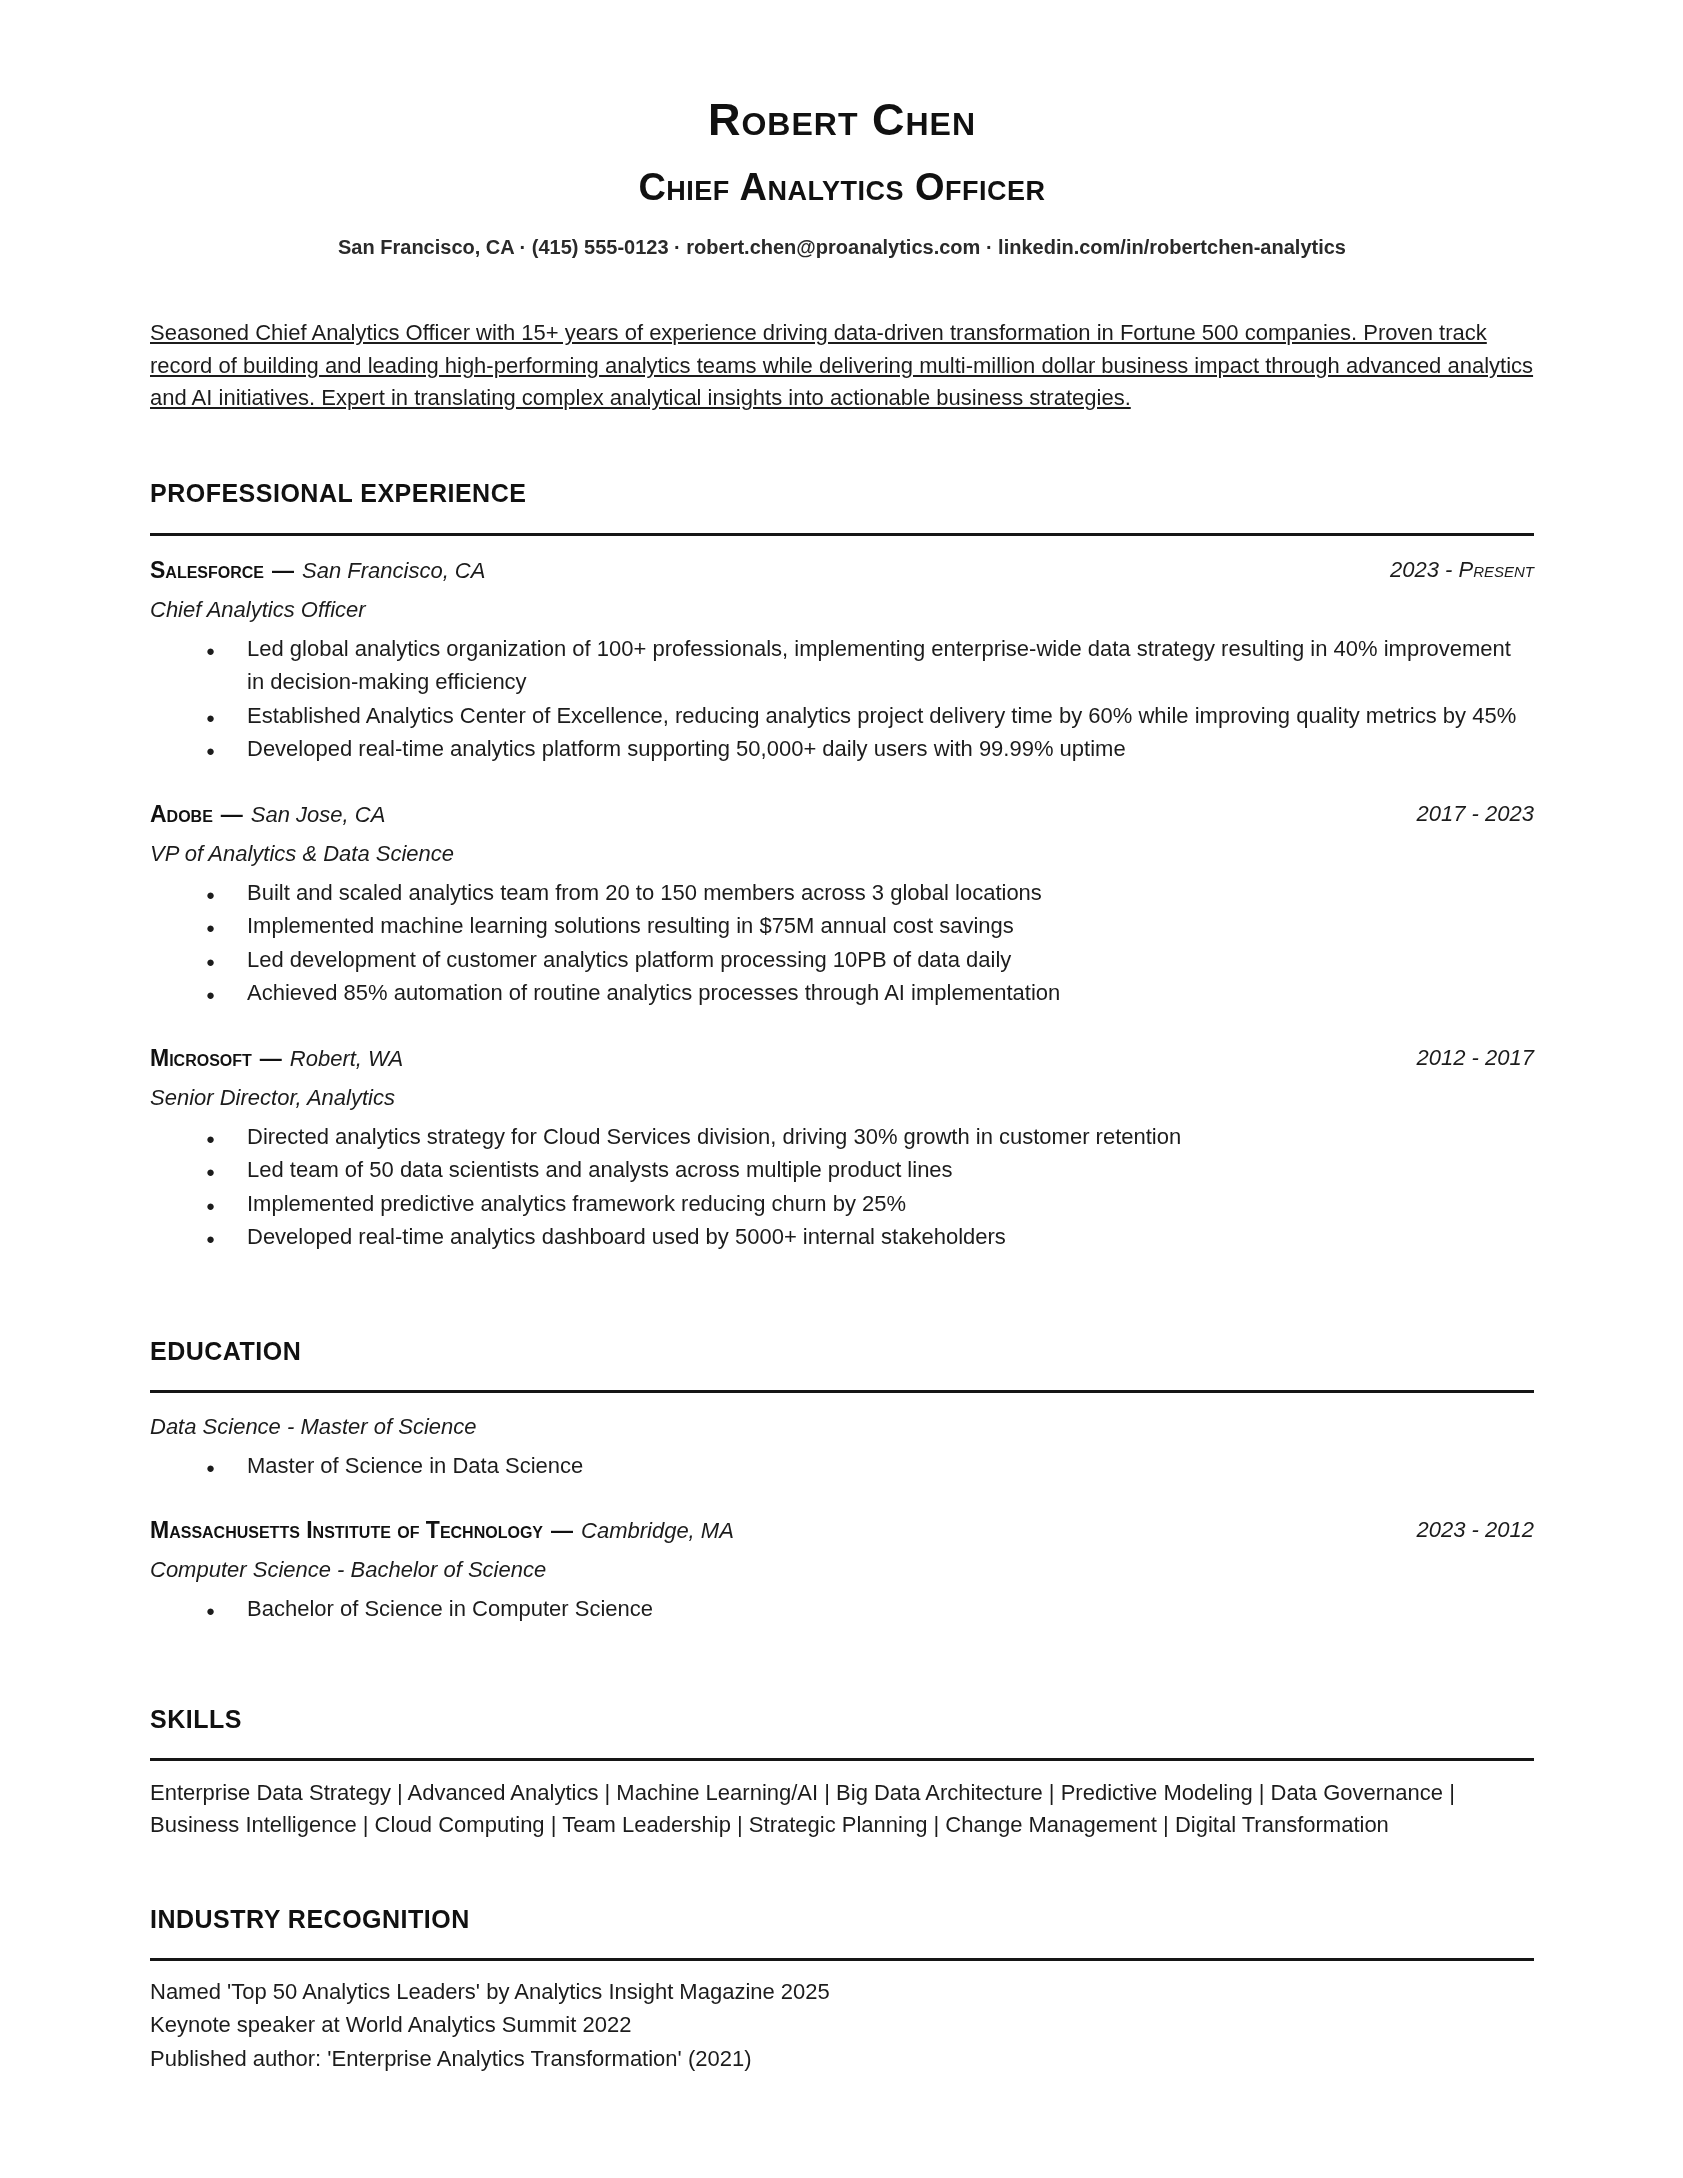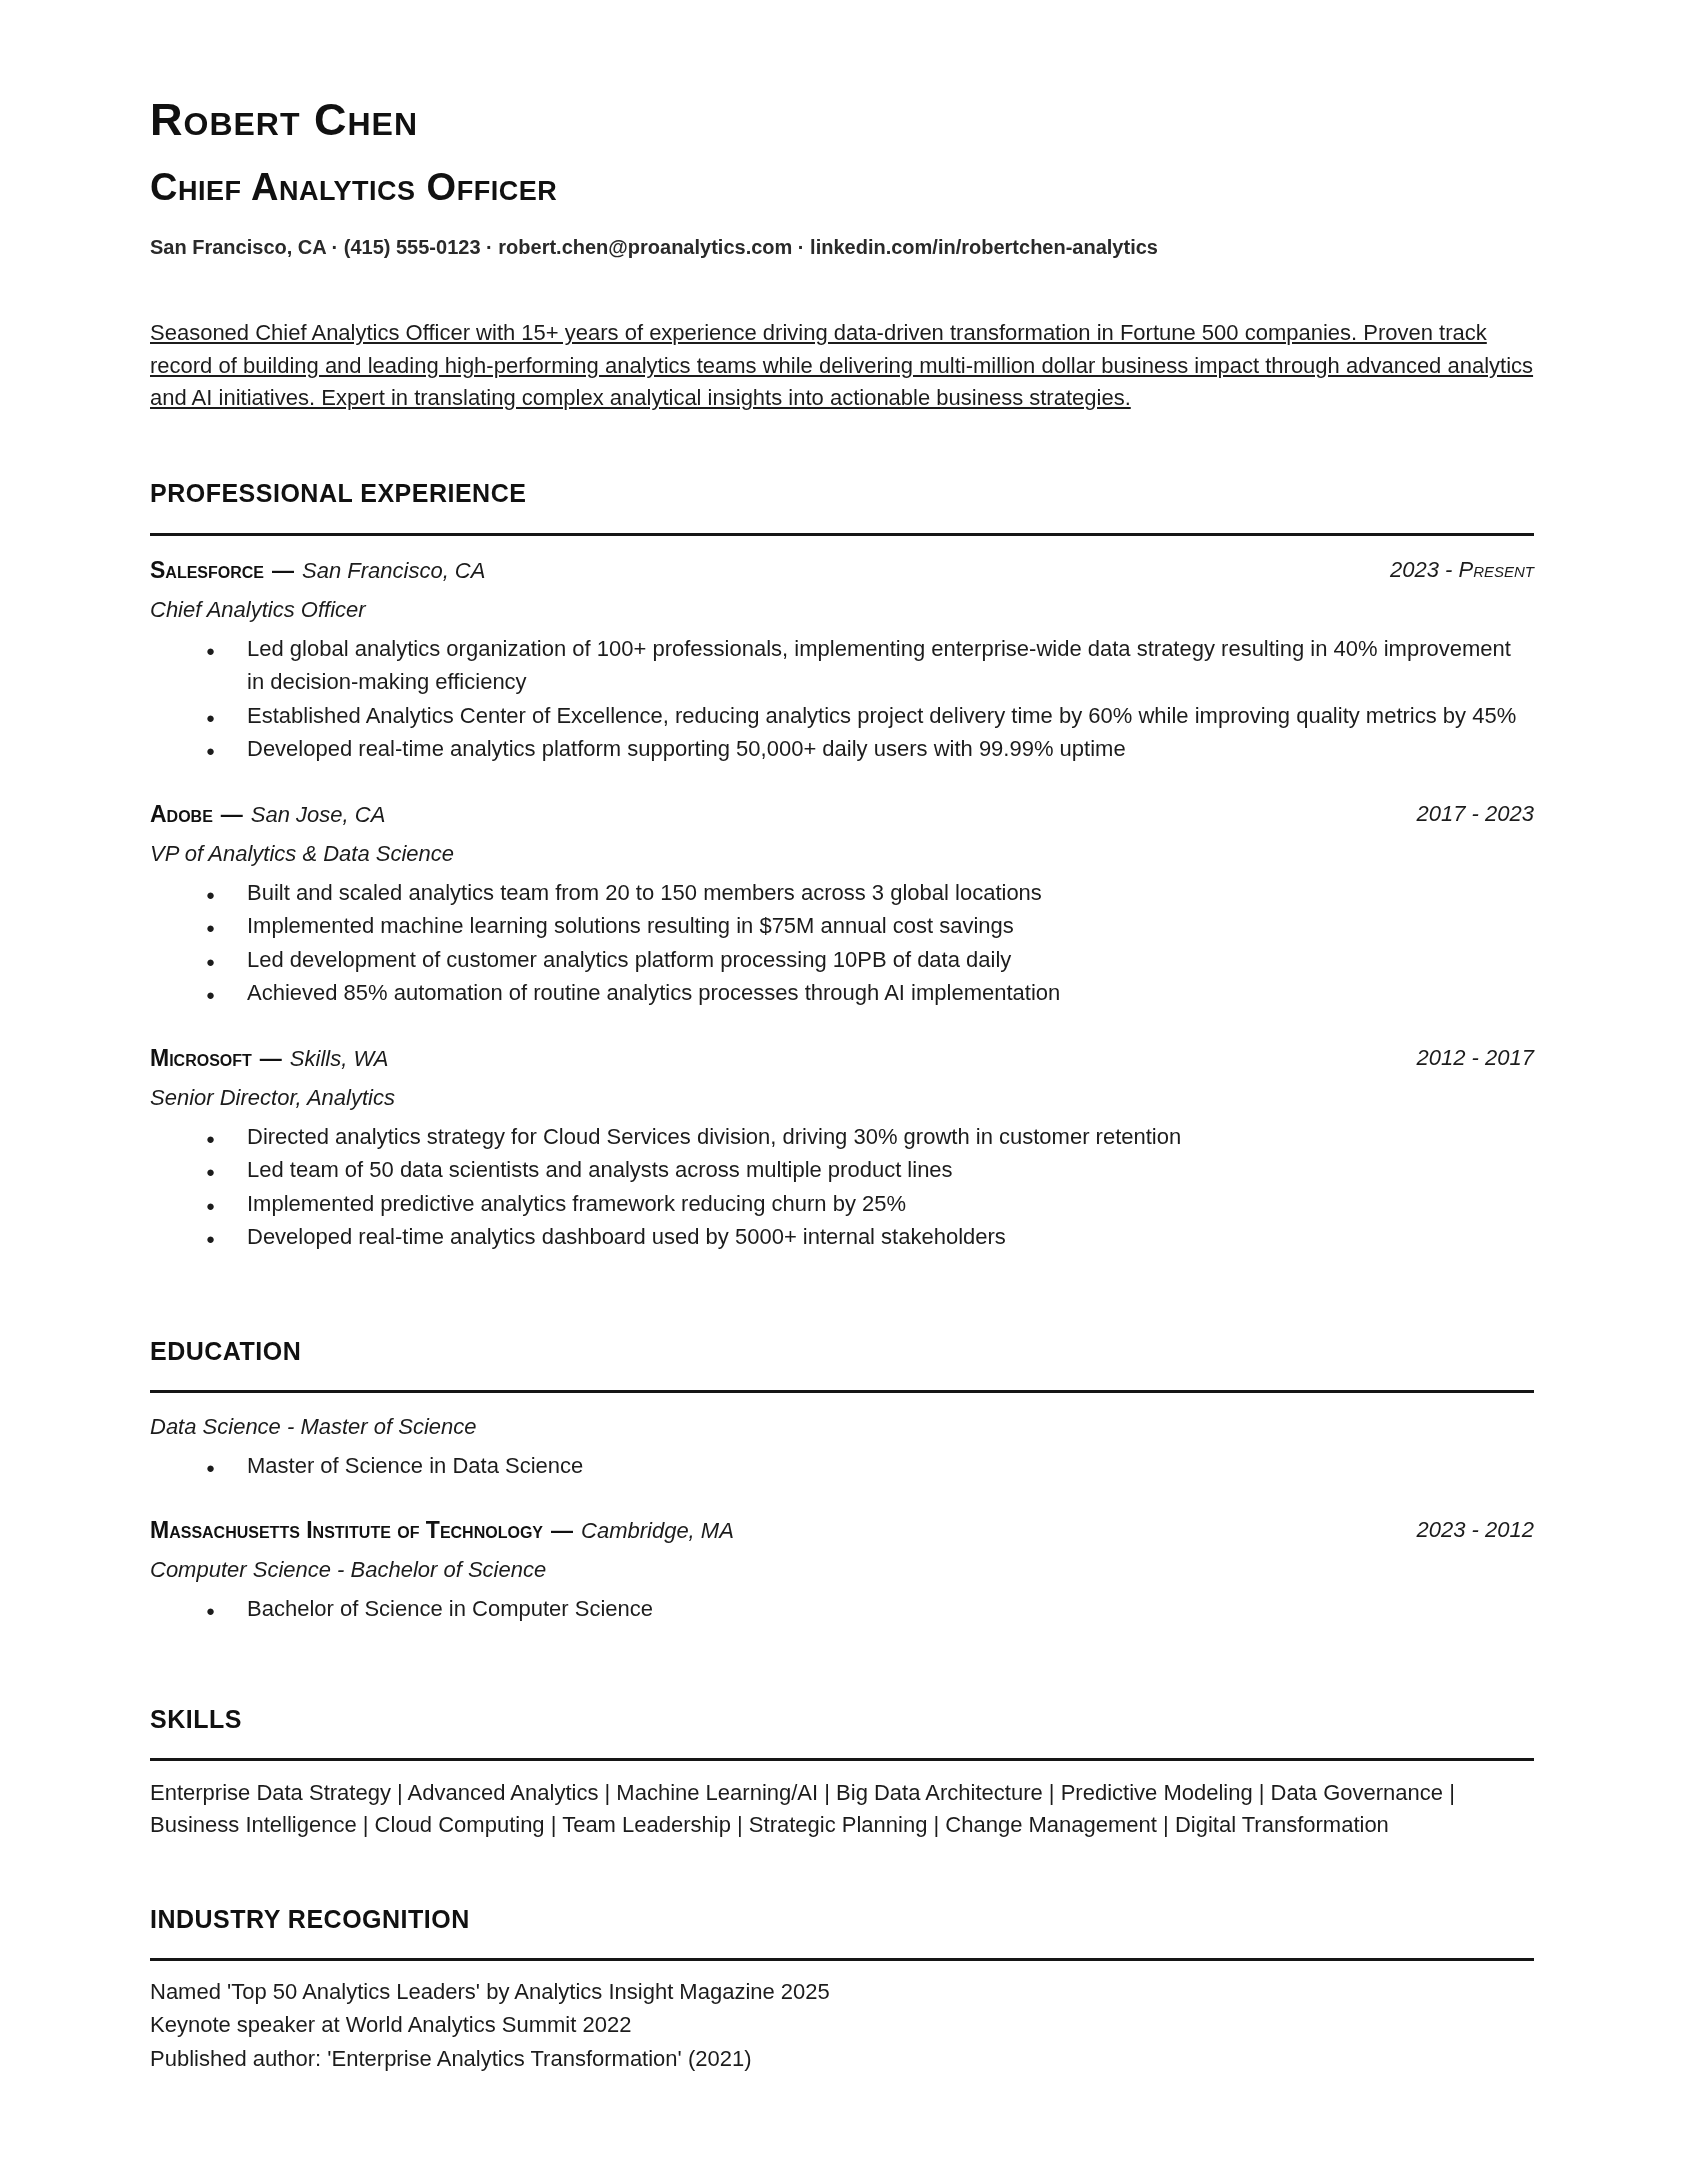--- a/index.html
+++ b/index.html
@@ -16,21 +16,21 @@
     color: #1c1c1c;
     overflow: hidden;
   }
   .page {
     box-sizing: border-box;
     width: 1683px;
     height: 2178px;
     padding: 87px 149px 40px 150px;
   }
   
-  .header { text-align: left; }
+  .header { text-align: center; }
   .name {
     margin: 0;
     font-size: 45px;
     font-weight: 700;
     font-variant: small-caps;
     letter-spacing: 1px;
     color: #111111;
   }
   .job-title {
     margin: 8px 0 0 0;
@@ -165,21 +165,21 @@
         <li>Built and scaled analytics team from 20 to 150 members across 3 global locations</li>
         <li>Implemented machine learning solutions resulting in $75M annual cost savings</li>
         <li>Led development of customer analytics platform processing 10PB of data daily</li>
         <li>Achieved 85% automation of routine analytics processes through AI implementation</li>
       </ul>
     </div>
 
     <div class="entry">
       <div class="entry-head">
         <div class="entry-left">
-          <span class="company">Microsoft</span><span class="sep">—</span><span class="loc">Skills, WA</span>
+          <span class="company">Microsoft</span><span class="sep">—</span><span class="loc">Robert, WA</span>
         </div>
         <span class="dates">2012 - 2017</span>
       </div>
       <div class="role">Senior Director, Analytics</div>
       <ul class="bullets">
         <li>Directed analytics strategy for Cloud Services division, driving 30% growth in customer retention</li>
         <li>Led team of 50 data scientists and analysts across multiple product lines</li>
         <li>Implemented predictive analytics framework reducing churn by 25%</li>
         <li>Developed real-time analytics dashboard used by 5000+ internal stakeholders</li>
       </ul>

